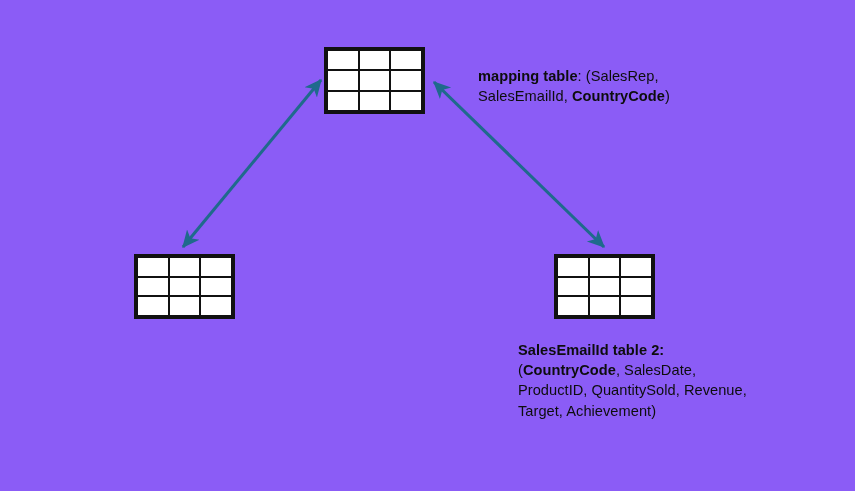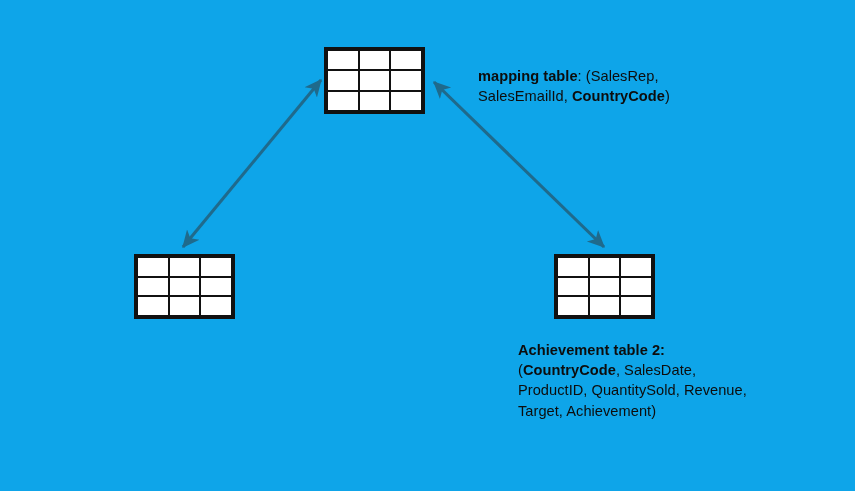--- a/index.html
+++ b/index.html
@@ -4,21 +4,21 @@
 <style>
   html, body {
     margin: 0;
     padding: 0;
     background: #ffffff;
   }
   #canvas {
     position: relative;
     width: 855px;
     height: 491px;
-    background: #0ea5e9;
+    background: #8b5cf6;
     overflow: hidden;
     font-family: "Liberation Sans", sans-serif;
     color: #0d0d0d;
   }
 
   
   .grid-table {
     position: absolute;
     display: grid;
     grid-template-columns: repeat(3, 1fr);
@@ -113,15 +113,15 @@
     <div class="cell"></div>
     <div class="cell"></div>
     <div class="cell"></div>
     <div class="cell"></div>
     <div class="cell"></div>
   </div>
 
   <div id="caption-mapping" class="caption"><b>mapping table</b><span>: (</span><span>SalesRep, SalesEmailId, </span><b>CountryCode</b><span>)</span></div>
 
 
-  <div id="caption-tx2" class="caption"><b>Achievement table 2:</b><br><span>(</span><b>CountryCode</b><span>, SalesDate, ProductID, QuantitySold, Revenue, Target, Achievement)</span></div>
+  <div id="caption-tx2" class="caption"><b>SalesEmailId table 2:</b><br><span>(</span><b>CountryCode</b><span>, SalesDate, ProductID, QuantitySold, Revenue, Target, Achievement)</span></div>
 
 </div>
 
 </body></html>

